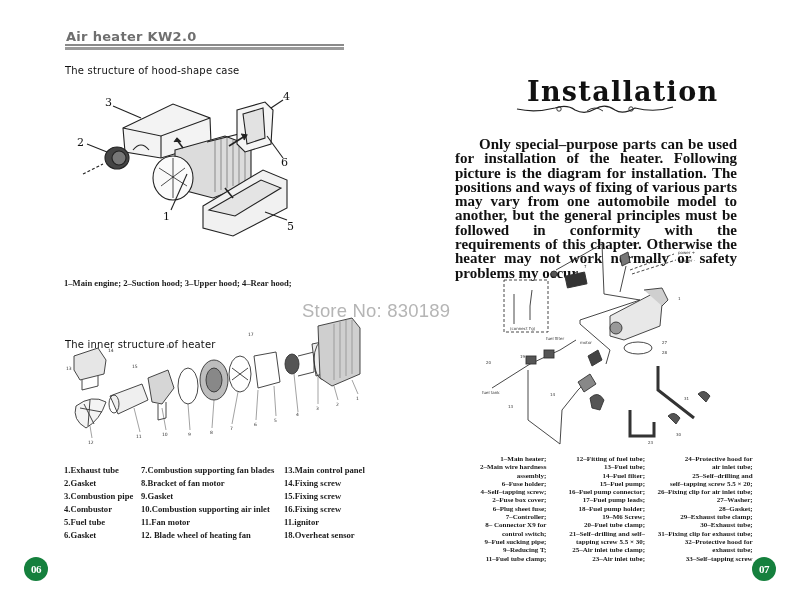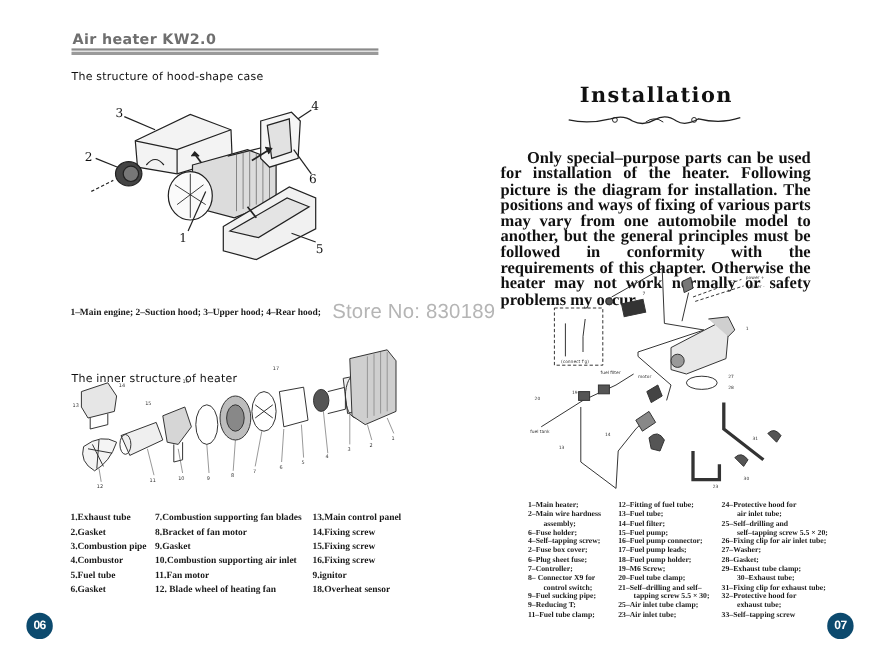--- a/index.html
+++ b/index.html
@@ -38,55 +38,55 @@
   .parts-left { position: absolute; left: 64px; top: 464px; width: 330px; font-weight: bold;
     font-size: 8.6px; line-height: 13.1px; color: #1a1a1a; }
   .parts-left .col { position: absolute; top: 0; }
   .parts-left .c1 { left: 0; }
   .parts-left .c2 { left: 77px; }
   .parts-left .c3 { left: 220px; }
   .parts-left .row { white-space: nowrap; }
 
   .page-badge {
     position: absolute; width: 24px; height: 24px; border-radius: 50%;
-    background: #0c4a6e; color: #fff; font-family: Liberation Sans, sans-serif;
+    background: #15803d; color: #fff; font-family: Liberation Serif, serif;
     font-weight: bold; font-size: 11px; display: flex; align-items: center; justify-content: center;
     letter-spacing: -0.5px;
   }
   .badge-left { left: 24px; top: 557px; }
   .badge-right { left: 752px; top: 557px; text-align: right; }
 
   
   .install-title {
     position: absolute; left: 527px; top: 76px;
-    font-family: "DejaVu Serif", serif; font-weight: bold; font-size: 19px; letter-spacing: 1.3px; color: #111;
+    font-family: "DejaVu Serif", serif; font-weight: bold; font-size: 27px; letter-spacing: 1.3px; color: #111;
   }
   .flourish { position: absolute; left: 515px; top: 101px; width: 160px; height: 16px; }
 
   .intro {
     position: absolute; left: 455px; top: 137px; width: 282px;
     font-family: "Liberation Serif", serif; font-weight: bold; font-size: 15px; line-height: 14.3px;
     text-align: justify; color: #111;
   }
   .intro .p { text-indent: 24px; }
 
   .diag-install { left: 480px; top: 240px; width: 250px; height: 210px; }
 
   .watermark {
-    position: absolute; left: 302px; top: 272px;
+    position: absolute; left: 302px; top: 300px;
     font-family: "Liberation Sans", sans-serif; font-size: 18.5px; color: #b5b5b5; letter-spacing: 0.2px;
   }
 
   .parts-right { position: absolute; left: 480px; top: 455px; width: 320px;
     font-family: "Liberation Serif", serif; font-weight: bold; font-size: 7px; line-height: 8.3px; color: #1a1a1a; }
   .parts-right .col { position: absolute; top: 0; }
   .parts-right .r1 { left: 0; }
   .parts-right .r2 { left: 82px; }
   .parts-right .r3 { left: 176px; }
-  .parts-right .row { white-space: nowrap; }
+  .parts-right .row { white-space: nowrap; text-align: right; }
   .parts-right .indent { padding-left: 14px; }
 </style>
 </head>
 <body>
 
 <div class="page-left">
   <div class="header-title">Air heater KW2.0</div>
   <div class="header-rule-1"></div>
   <div class="header-rule-2"></div>
 
@@ -242,21 +242,21 @@
       <div class="row">9.Gasket</div>
       <div class="row">10.Combustion supporting air inlet</div>
       <div class="row">11.Fan motor</div>
       <div class="row">12. Blade wheel of heating fan</div>
     </div>
     <div class="col c3">
       <div class="row">13.Main control panel</div>
       <div class="row">14.Fixing screw</div>
       <div class="row">15.Fixing screw</div>
       <div class="row">16.Fixing screw</div>
-      <div class="row">9.ignitor</div>
+      <div class="row">11.ignitor</div>
       <div class="row">18.Overheat sensor</div>
     </div>
   </div>
 
   <div class="page-badge badge-left">06</div>
 </div>
 
 <div class="install-title">Installation</div>
 <svg class="flourish" viewBox="0 0 160 16">
   <path d="M2 8 Q20 12 40 7 Q52 3 60 9 Q70 14 80 8 Q90 2 100 9 Q108 14 120 7 Q140 12 158 6" fill="none" stroke="#222" stroke-width="1.2"></path>

